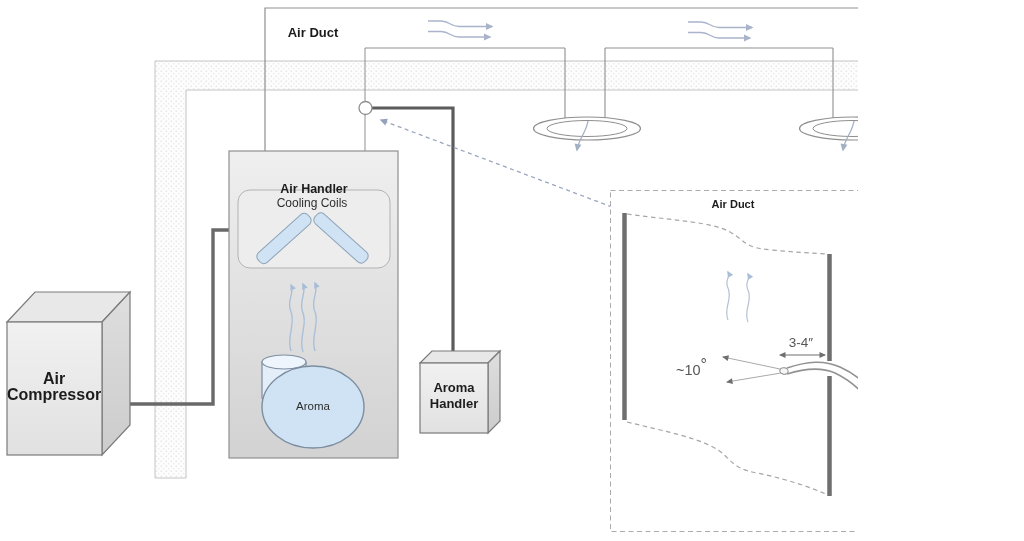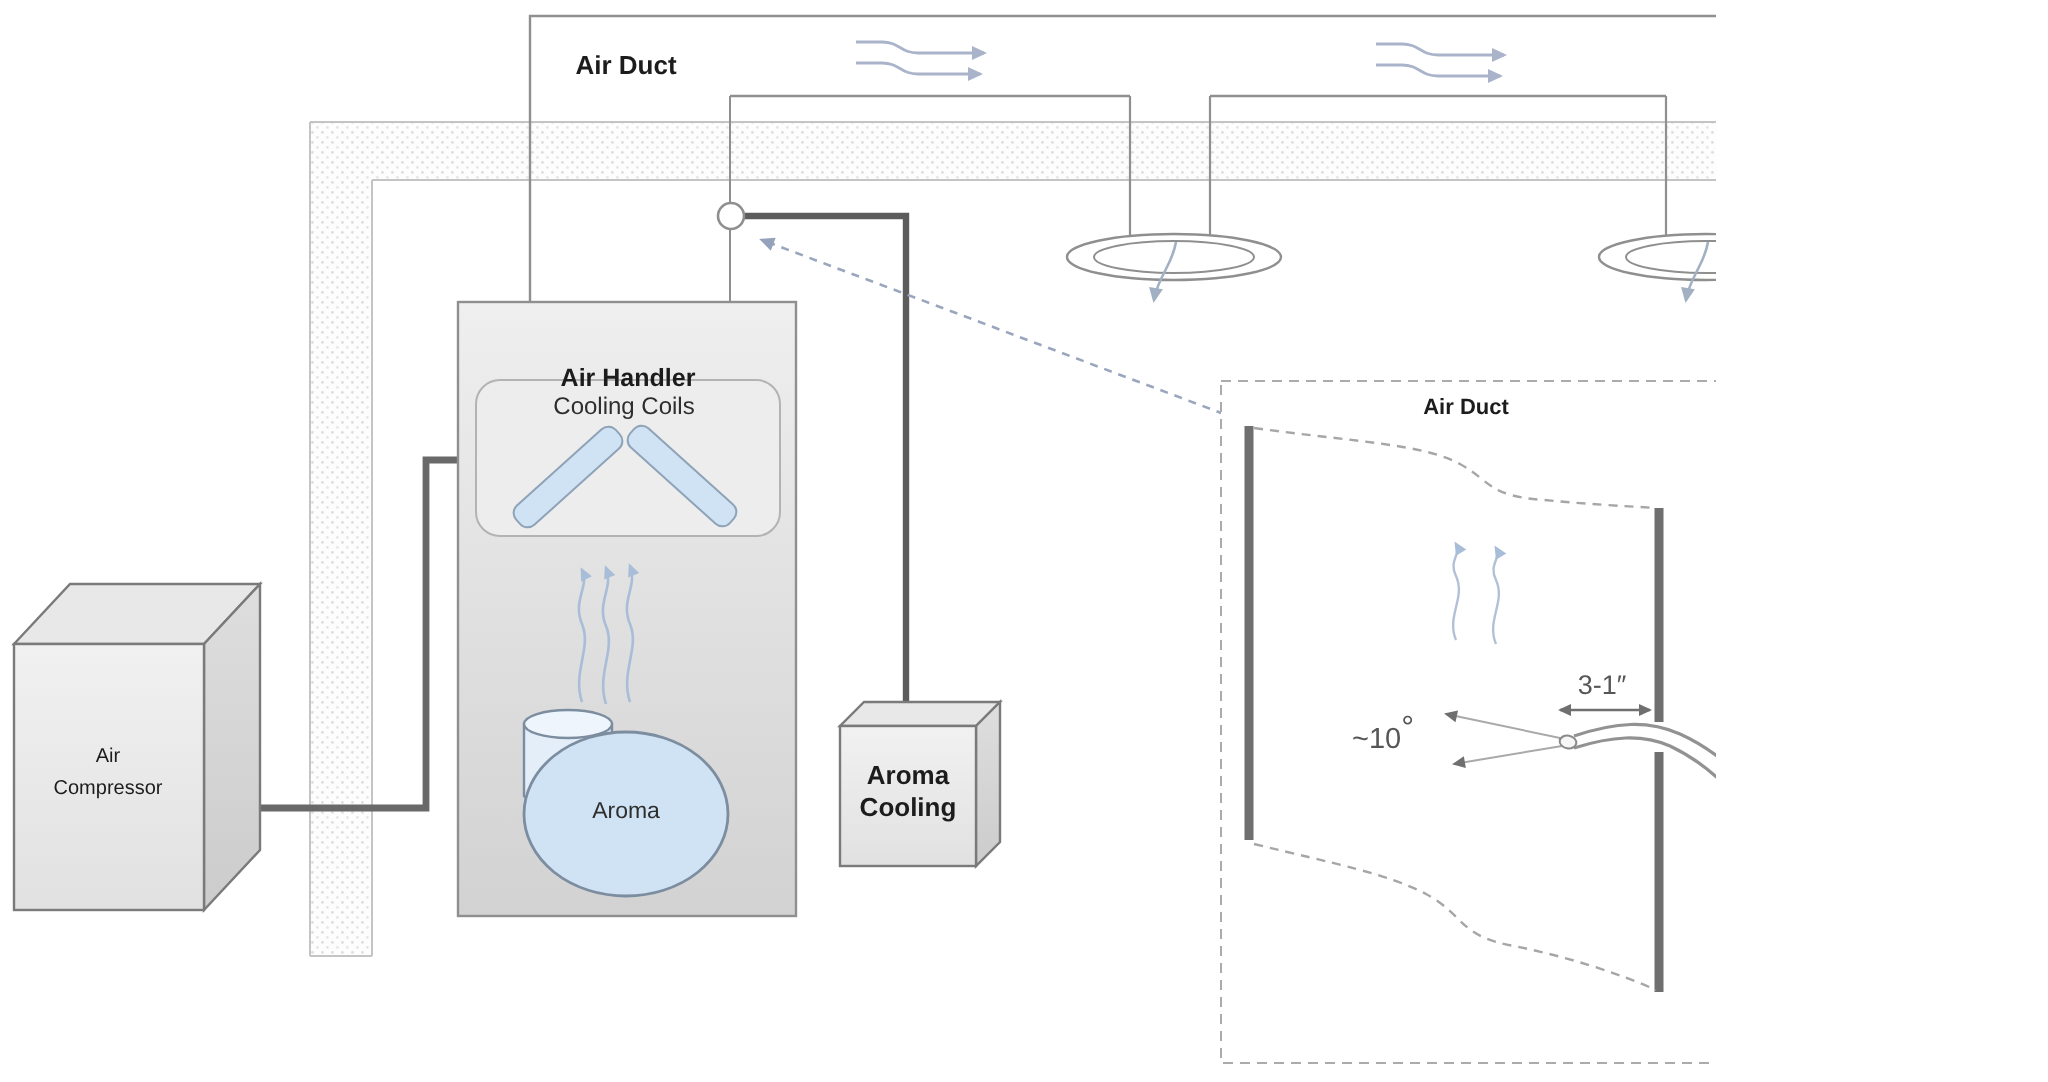--- a/index.html
+++ b/index.html
@@ -7,21 +7,21 @@
     position:relative;width:858px;height:541px;background:#ffffff;overflow:hidden;
     font-family:"Liberation Sans",sans-serif;
   }
   #draw{position:absolute;left:0;top:0;}
   .lbl{position:absolute;transform:translateX(-50%);white-space:nowrap;color:#1c1c1c;}
   .lbl.center2{text-align:center;}
   .t-airduct{left:313px;top:25px;font-size:13px;font-weight:bold;}
   .t-handler{left:314px;top:158px;font-size:12.5px;font-weight:bold;margin-top:24px;}
   .t-coils{left:312px;top:196px;font-size:12px;color:#2e2e2e;}
   .t-blower{left:313px;top:400px;font-size:11.5px;color:#2e2e2e;}
-  .t-compressor{left:54px;top:371px;font-size:10px;font-weight:normal;line-height:16px;}
+  .t-compressor{left:54px;top:371px;font-size:16px;font-weight:bold;line-height:16px;}
   .t-aroma{left:454px;top:380px;font-size:13px;font-weight:bold;line-height:16px;}
   .t-inset-duct{left:733px;top:198px;font-size:11px;font-weight:bold;}
   .t-dim{left:801px;top:335px;font-size:13.5px;color:#565656;}
   .t-angle{position:absolute;left:676px;top:357px;transform:none;color:#565656;display:flex;align-items:flex-start;}
   .t-angle .val{font-size:14.5px;margin-top:5px;}
   .t-angle .deg{font-size:16px;line-height:1;}
 </style>
 </head>
 <body>
 
@@ -184,22 +184,22 @@
 <div class="lbl t-airduct">Air Duct</div>
 <div class="lbl t-handler">Air Handler</div>
 <div class="lbl t-coils">Cooling Coils</div>
 <div class="lbl t-blower">Aroma</div>
 <div class="lbl t-compressor center2">
   <div>Air</div>
   <div>Compressor</div>
 </div>
 <div class="lbl t-aroma center2">
   <div>Aroma</div>
-  <div>Cooling</div>
+  <div>Handler</div>
 </div>
 <div class="lbl t-inset-duct">Air Duct</div>
-<div class="lbl t-dim">3-1″</div>
+<div class="lbl t-dim">3-4″</div>
 <div class="t-angle">
   <span class="val">~10</span>
   <span class="deg">°</span>
 </div>
 
 </div>
 
 </body></html>

